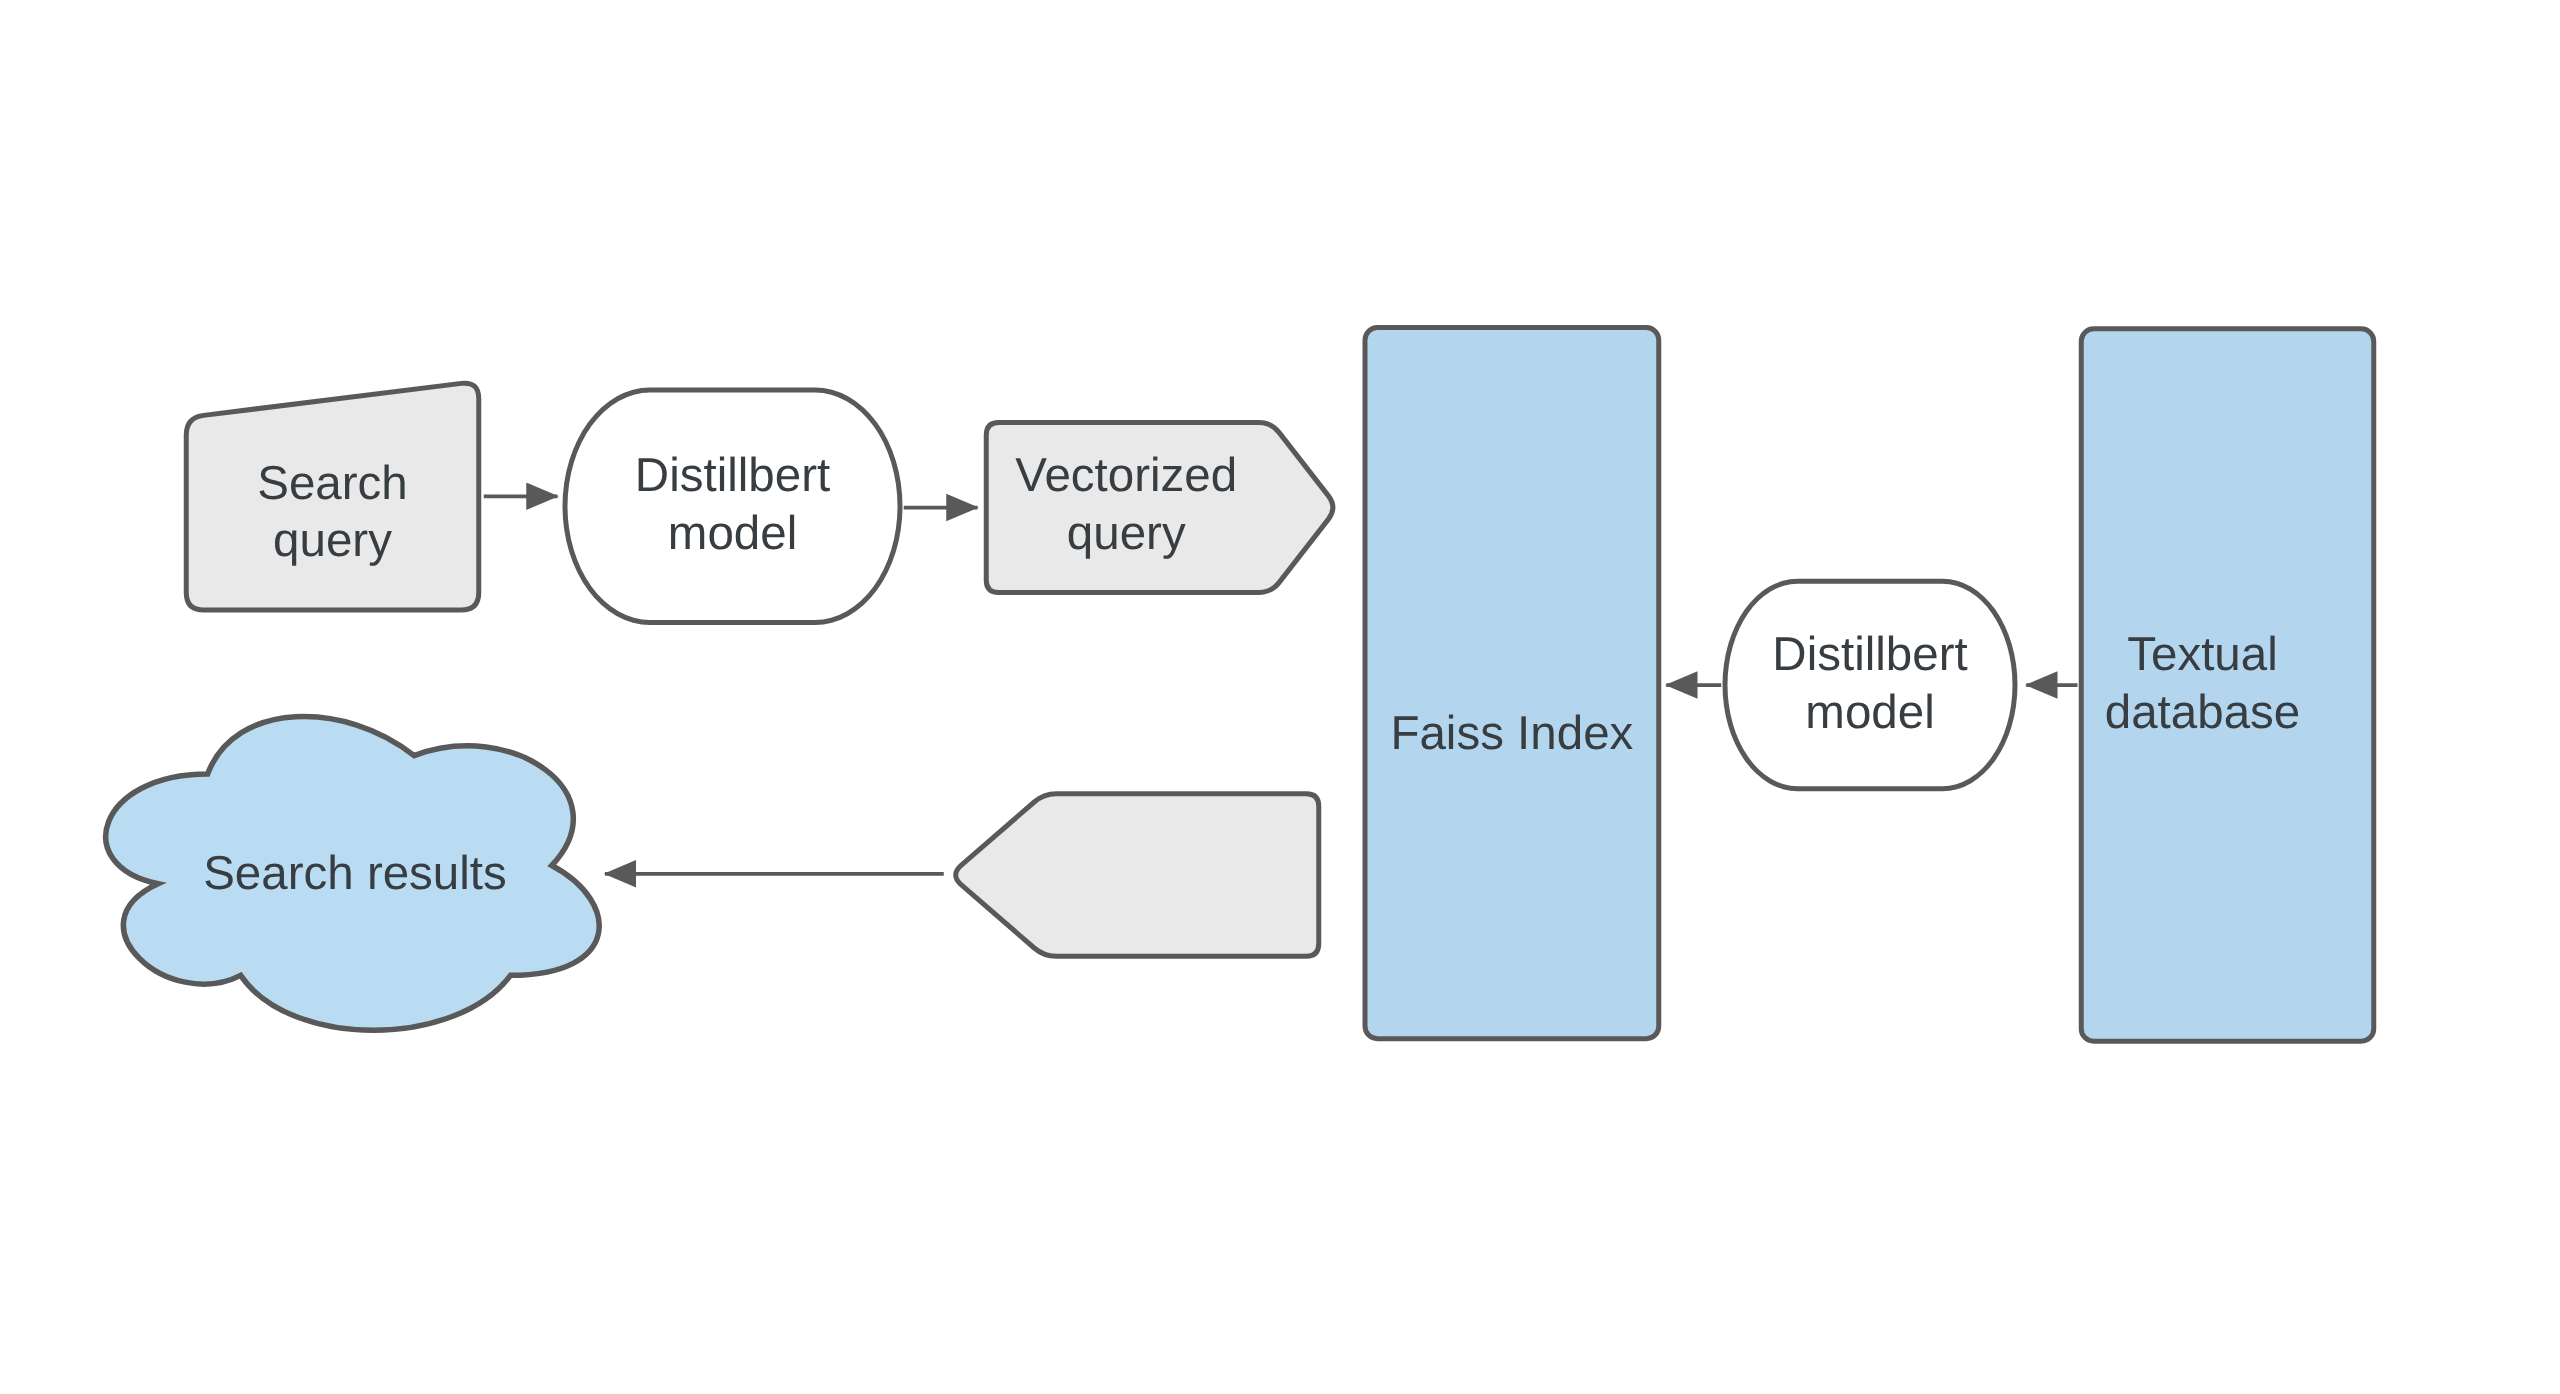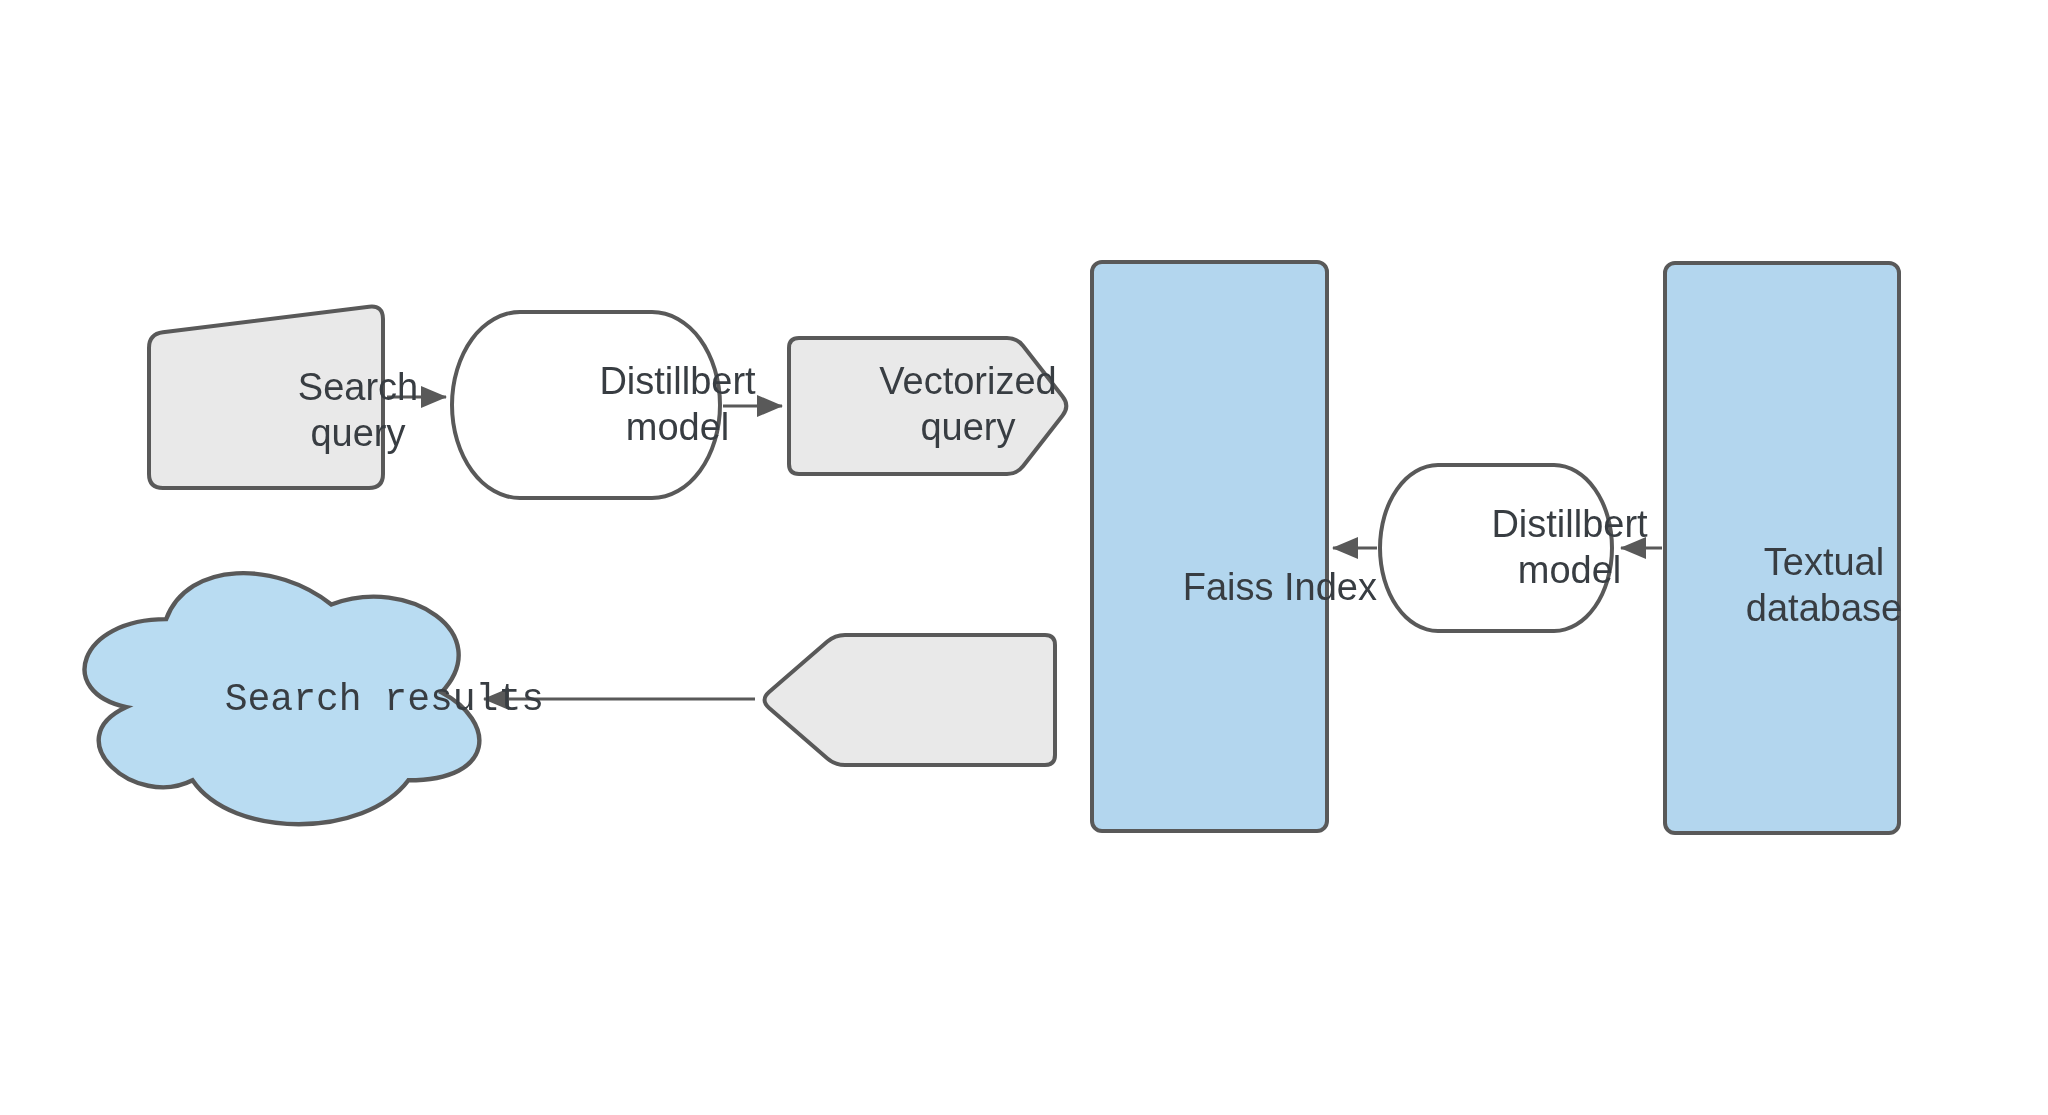--- a/index.html
+++ b/index.html
@@ -29,42 +29,41 @@
   .model2     { left: 1378px; top: 463px; width: 236px; height: 170px; border-radius: 60px / 85px; }
 
   
   .shape-outline        { stroke: var(--stroke, #595959); stroke-width: 4; }
   .gray-shape           { fill: var(--node-gray-fill, #e9e9e9); }
   .cloud-shape          { fill: var(--cloud-fill, #b9dcf2); }
 
   
   .label {
     position: absolute;
-    display: flex; align-items: center; justify-content: flex-end;
+    display: flex; align-items: center; justify-content: center;
     text-align: center;
     font-size: 38px; line-height: 1.2;
     color: var(--text, #383d42);
     pointer-events: none;
-    padding-left: 48px;
   }
   .label span { display: block; }
   .lbl-search-query        { left: 147px;  top: 332px; width: 238px; height: 158px; }
   .lbl-search-query span   { max-width: 150px; }
   .lbl-model1              { left: 450px;  top: 310px; width: 272px; height: 190px; }
   .lbl-model1 span         { max-width: 185px; }
   .lbl-vectorized          { left: 787px;  top: 336px; width: 228px; height: 138px; }
   .lbl-vectorized span     { max-width: 190px; }
   .lbl-faiss               { left: 1090px; top: 260px; width: 239px; height: 573px; margin-top: 41px; }
   .lbl-model2              { left: 1378px; top: 463px; width: 236px; height: 170px; }
   .lbl-model2 span         { max-width: 185px; }
-  .lbl-textual             { left: 1663px; top: 261px; width: 198px; height: 574px; margin-top: 38px; }
+  .lbl-textual             { left: 1663px; top: 261px; width: 198px; height: 574px; }
   .lbl-textual span        { max-width: 170px; }
   .lbl-msv                 { left: 835px;  top: 633px; width: 222px; height: 134px; }
   .lbl-msv span            { max-width: 210px; }
-  .lbl-cloud               { left: 96px;   top: 567px; width: 400px; height: 266px; font-family: Liberation Mono, monospace; }
+  .lbl-cloud               { left: 84px;   top: 567px; width: 400px; height: 266px; }
 
   
   .edges-layer { position: absolute; left: 0; top: 0; pointer-events: none; }
   .edge-line { stroke: var(--stroke, #595959); stroke-width: 3; fill: none; }
   .arrowhead { fill: var(--stroke, #595959); }
 </style>
 </head>
 <body>
 
 <div class="canvas">

